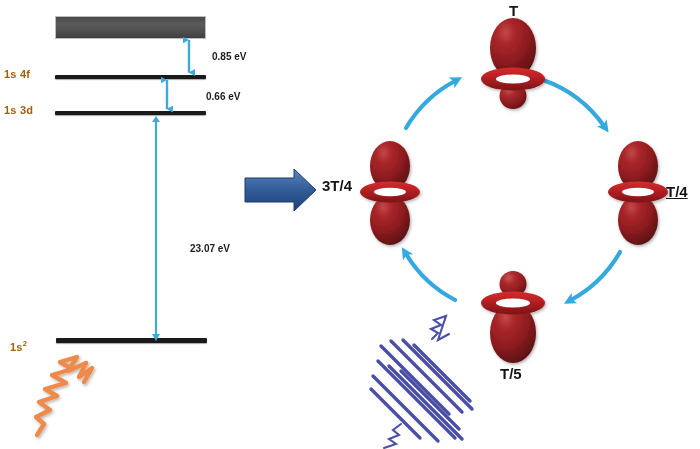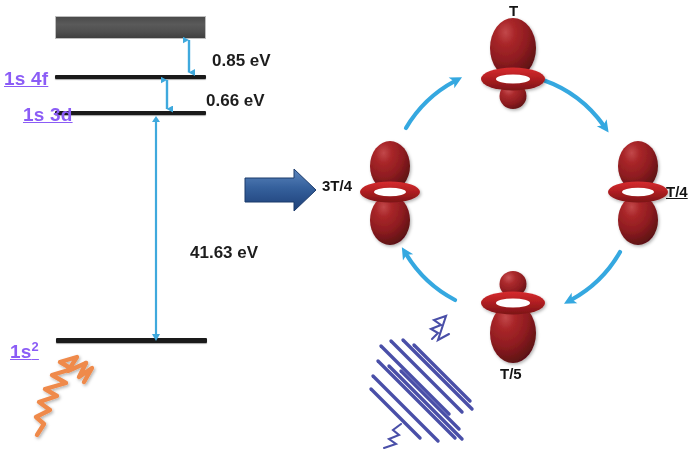--- a/index.html
+++ b/index.html
@@ -30,32 +30,31 @@
     left: 55px;
     top: 16px;
     width: 151px;
     height: 23px;
     background: linear-gradient(180deg, #4a4a4a 0%, #5a5a5a 35%, #4f4f4f 70%, #3f3f3f 100%);
     border: 1px solid #bdbdbd;
     box-sizing: border-box;
   }
   .level-label {
     position: absolute;
-    color: #8b5cf6;
+    color: #a16207;
     font-weight: bold;
-    font-size: 19px;
+    font-size: 11px;
     letter-spacing: 0.2px;
     white-space: nowrap;
-    text-decoration: underline;
   }
   .energy-label {
     position: absolute;
     color: #1d1d1d;
     font-weight: bold;
-    font-size: 17px;
+    font-size: 10px;
     white-space: nowrap;
   }
   .sup {
     font-size: 0.68em;
     vertical-align: super;
   }
 
   
   .overlay {
     position: absolute;
@@ -83,31 +82,31 @@
   <div class="continuum-band"></div>
 
   <div class="level-line" style="left:55px; top:75px; width:151px; height:4px;"></div>
 
   <div class="level-line" style="left:55px; top:111px; width:151px; height:4px;"></div>
 
   <div class="level-line" style="left:56px; top:338px; width:151px; height:5px;"></div>
 
   <div class="level-label" style="left:4px; top:68px;">1s 4f</div>
 
-  <div class="level-label" style="left:4px; top:104px;margin-left:19px;">1s 3d</div>
+  <div class="level-label" style="left:4px; top:104px;">1s 3d</div>
 
   <div class="level-label" style="left:10px; top:339px;">
     <span>1s</span><span class="sup">2</span>
   </div>
 
   <div class="energy-label" style="left:212px; top:51px;">0.85 eV</div>
 
   <div class="energy-label" style="left:206px; top:91px;">0.66 eV</div>
 
-  <div class="energy-label" style="left:190px; top:243px;">41.63 eV</div>
+  <div class="energy-label" style="left:190px; top:243px;">23.07 eV</div>
 
   <div class="cycle-label" style="left:509px; top:2px;">T</div>
 
   <div class="cycle-label" style="left:666px; top:183px;text-decoration:underline;">T/4</div>
 
   <div class="cycle-label" style="left:500px; top:365px;">T/5</div>
 
   <div class="cycle-label" style="left:322px; top:177px;">3T/4</div>
 
   <svg class="overlay" viewBox="0 0 700 449">

